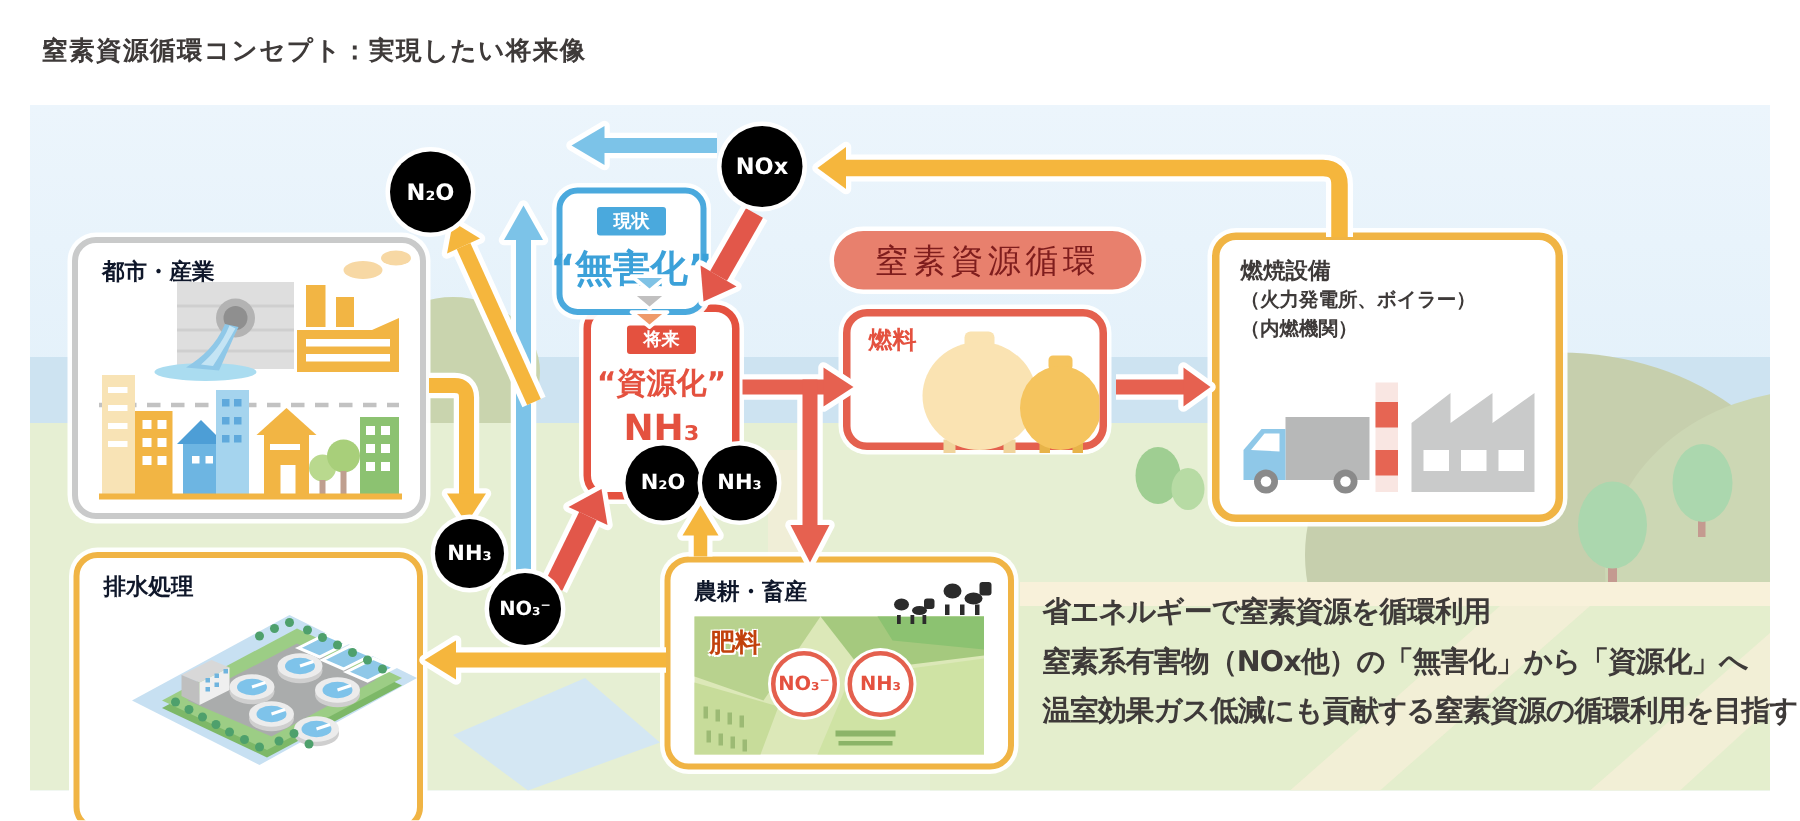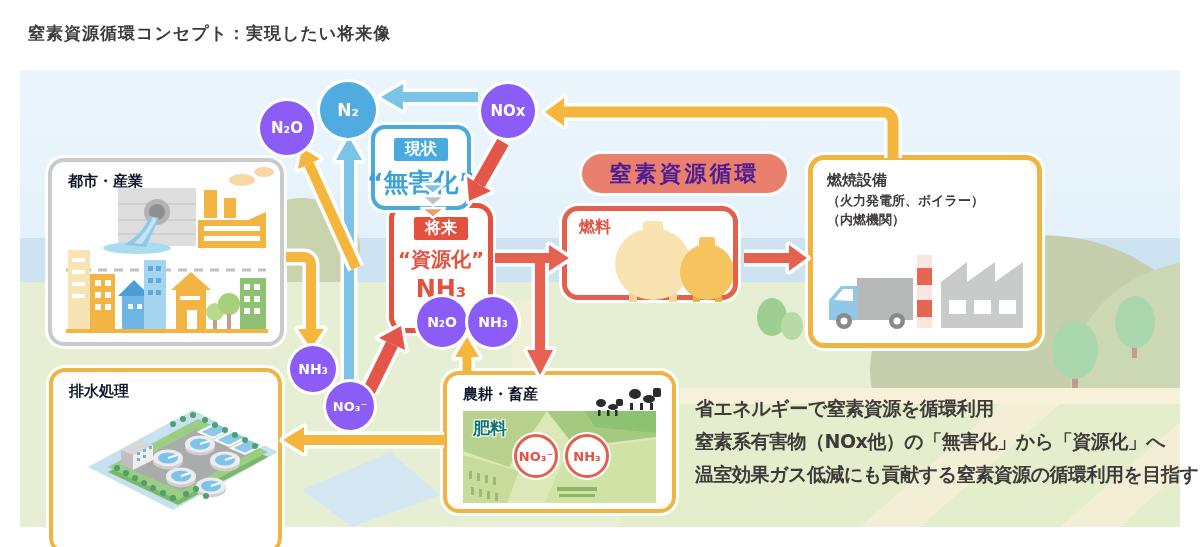--- a/index.html
+++ b/index.html
@@ -17,41 +17,41 @@
   .panel-city{left:48px;top:158px;width:236px;height:188px;border:4px solid #c9caca;}
   .panel-waste{left:49px;top:368px;width:233px;height:186px;border:4px solid #f0b444;}
   .panel-farm{left:443px;top:371px;width:233px;height:142px;border:4px solid #f0b444;}
   .panel-fuel{left:562px;top:206px;width:176px;height:94px;border:5px solid #e4604e;}
   .panel-comb{left:808px;top:155px;width:234px;height:193px;border:5px solid #f0b444;}
 
   .comb-text{position:absolute;left:14px;top:10px;font-weight:bold;line-height:1.45;z-index:2;}
   .comb-text .l1{font-size:15px;}
   .comb-text .l2{font-size:13px;}
   .fuel-label{position:absolute;left:12px;top:6px;font-size:16px;font-weight:bold;color:#e4513f;z-index:2;}
-  .fert-label{position:absolute;left:26px;top:42px;font-size:17px;font-weight:bold;color:#0f766e;z-index:3;
+  .fert-label{position:absolute;left:26px;top:42px;font-size:17px;font-weight:bold;color:#c2410c;z-index:3;
               text-shadow:-1px -1px 0 #fff,1px -1px 0 #fff,-1px 1px 0 #fff,1px 1px 0 #fff;}
 
   .box-current{left:371px;top:125px;width:100px;height:85px;border:4px solid #4aa9dd;border-radius:14px;
                display:flex;flex-direction:column;align-items:center;z-index:22;}
   .box-future{left:389px;top:203px;width:104px;height:130px;border:5px solid #e4513f;border-radius:16px;
               display:flex;flex-direction:column;align-items:center;z-index:21;}
-  .badge{font-size:16px;font-weight:bold;color:#fff;padding:1px 11px;margin-top:9px;border-radius:2px;font-family:Liberation Serif, serif;}
+  .badge{font-size:12px;font-weight:bold;color:#fff;padding:1px 11px;margin-top:9px;border-radius:2px;font-family:Liberation Serif, serif;}
   .badge-blue{background:#4aa9dd;}
   .badge-red{background:#e4513f;}
   .cur-label{font-size:25px;font-weight:bold;color:#3ba1d9;margin-top:5px;white-space:nowrap;}
   .fut-label{font-size:20px;font-weight:bold;color:#e4513f;margin-top:6px;white-space:nowrap;}
   .fut-formula{font-size:24px;font-weight:bold;color:#e4513f;margin-top:2px;}
 
-  .pill{position:absolute;left:579px;top:151px;width:211px;height:45px;background:#e8806d;border:3px solid #fff;
+  .pill{position:absolute;left:553px;top:151px;width:211px;height:45px;background:#e8806d;border:3px solid #fff;
         border-radius:26px;box-sizing:border-box;display:flex;align-items:center;justify-content:center;
-        color:#4c1d95;font-size:22px;font-weight:bold;letter-spacing:3px;z-index:25;}
+        color:#7f1d1d;font-size:22px;font-weight:normal;letter-spacing:3px;z-index:25;}
 
   .node{position:absolute;border-radius:50%;display:flex;align-items:center;justify-content:center;
         color:#fff;font-weight:bold;z-index:40;box-shadow:0 0 0 3px #fff;}
-  .node-yellow{background:#8b5cf6;}
+  .node-yellow{background:#000000;}
   .node-blue{background:#4fabe0;}
   .node-outline{background:#fff;border:3px solid #e4604e;color:#e4513f;box-sizing:border-box;box-shadow:0 0 0 2px #fff;}
 
   .n-n2otop{left:260px;top:101px;width:54px;height:54px;font-size:15px;}
   .n-n2{left:320px;top:82px;width:56px;height:56px;font-size:17px;}
   .n-nox{left:481px;top:84px;width:54px;height:54px;font-size:15px;}
   .n-nh3left{left:290px;top:346px;width:46px;height:46px;font-size:14px;}
   .n-no3left{left:326px;top:382px;width:48px;height:48px;font-size:13px;}
   .n-n2omid{left:417px;top:297px;width:50px;height:50px;font-size:14px;}
   .n-nh3mid{left:468px;top:297px;width:50px;height:50px;font-size:14px;}
@@ -425,21 +425,20 @@
       <polygon points="283,440 304,427 304,453" fill="#f5b63d"></polygon>
     </g>
     <g>
       <polygon points="421,184 445,184 433,194" fill="#7fc2e5" stroke="#fff" stroke-width="2.5" stroke-linejoin="round"></polygon>
       <polygon points="421,196 445,196 433,206" fill="#c1c0c0" stroke="#fff" stroke-width="2.5" stroke-linejoin="round"></polygon>
       <polygon points="421,208 445,208 433,218" fill="#ef9a6a" stroke="#fff" stroke-width="2.5" stroke-linejoin="round"></polygon>
     </g>
   </svg>
 
   <div class="node node-yellow n-n2otop">N₂O</div>
-  <div class="node node-blue n-n2">N₂</div>
   <div class="node node-yellow n-nox">NOx</div>
   <div class="node node-yellow n-nh3left">NH₃</div>
   <div class="node node-yellow n-no3left">NO₃⁻</div>
   <div class="node node-yellow n-n2omid">N₂O</div>
   <div class="node node-yellow n-nh3mid">NH₃</div>
 
   <div class="summary">
     <div>省エネルギーで窒素資源を循環利用</div>
     <div>窒素系有害物（NOx他）の「無害化」から「資源化」へ</div>
     <div>温室効果ガス低減にも貢献する窒素資源の循環利用を目指す</div>

